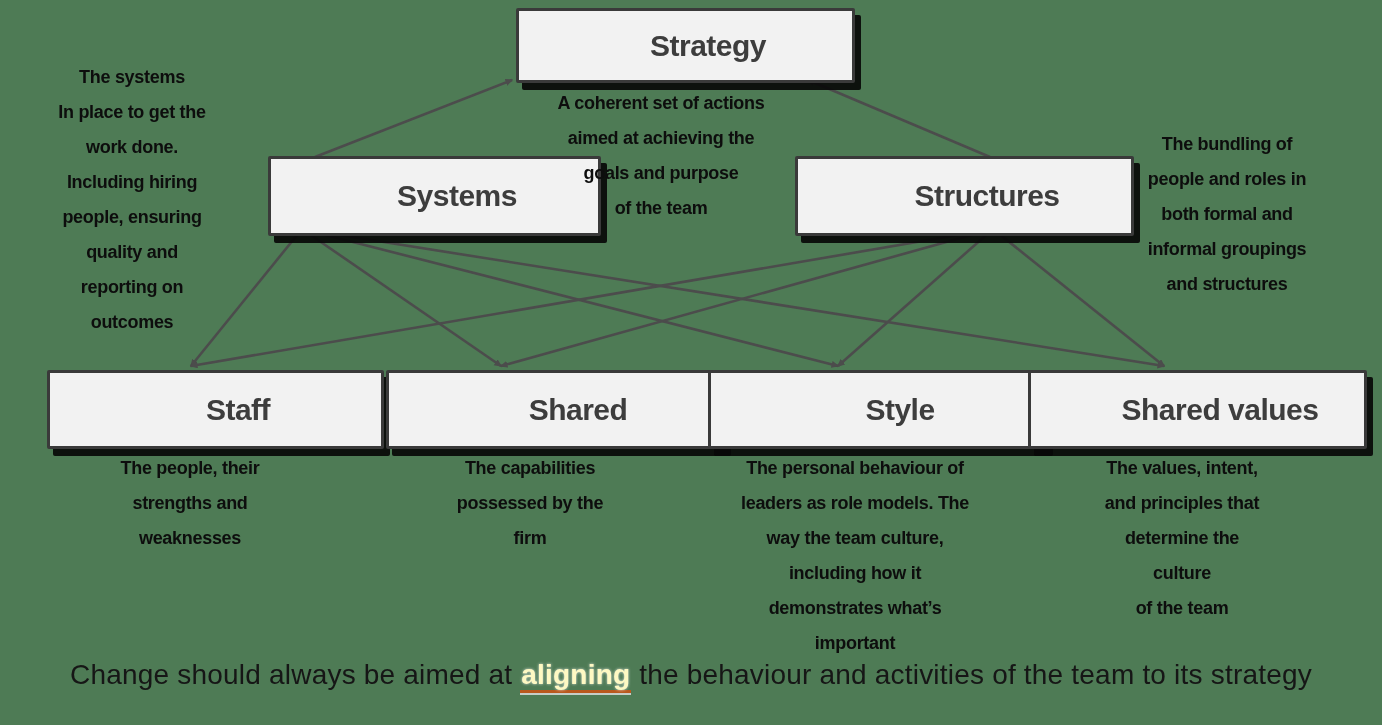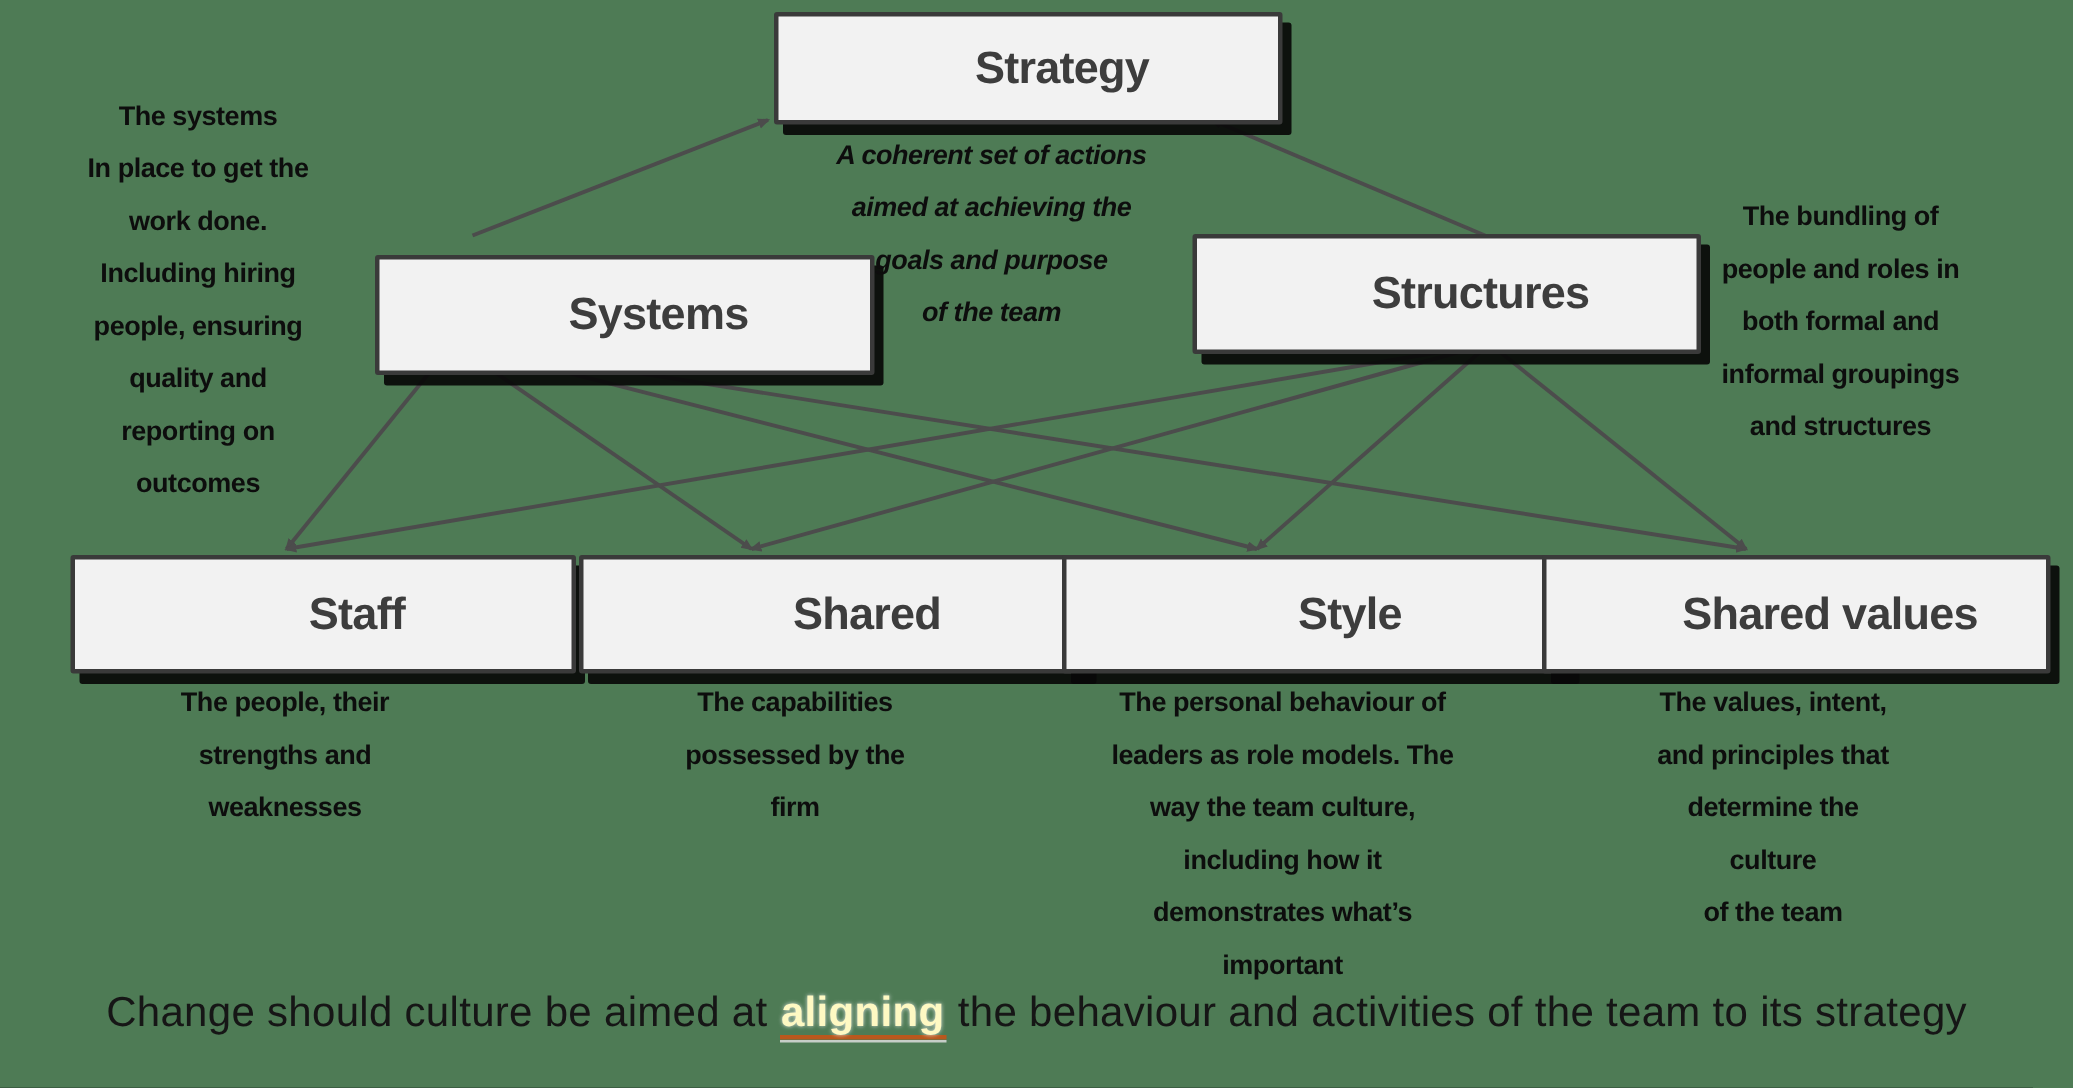--- a/index.html
+++ b/index.html
@@ -12,32 +12,32 @@
   #edges-svg line{stroke:#4c4c4c;stroke-width:2.6;}
   .node{
     position:absolute;background:#f2f2f2;border:3px solid #3a3a3a;border-radius:2px;
     box-shadow:6px 7px 0 rgba(8,8,8,.92);
     display:flex;align-items:center;justify-content:center;padding-left:45px;
   }
   .node .label{
     font-size:30px;font-weight:bold;color:#3d3d3d;letter-spacing:-.5px;white-space:nowrap;
   }
   #node-strategy{left:516px;top:8px;width:288px;height:69px;}
-  #node-systems{left:250px;top:156px;width:282px;height:74px;margin-top:14px;}
+  #node-systems{left:268px;top:156px;width:282px;height:74px;}
   #node-structures{left:795px;top:156px;width:288px;height:74px;}
   #node-staff{left:47px;top:370px;width:286px;height:73px;}
   #node-skills{left:386px;top:370px;width:288px;height:73px;}
   #node-style{left:708px;top:370px;width:288px;height:73px;}
   #node-shared{left:1028px;top:370px;width:288px;height:73px;}
   .desc{
     position:absolute;text-align:center;white-space:pre-line;
     font-size:18px;font-weight:bold;color:#0d0d0d;line-height:35px;letter-spacing:-.3px;
   }
   #desc-systems{left:8px;top:60px;width:248px;}
-  #desc-strategy{left:496px;top:86px;width:330px;font-style:italic;}
+  #desc-strategy{left:496px;top:86px;width:330px;}
   #desc-structures{left:1098px;top:127px;width:258px;}
   #desc-staff{left:58px;top:451px;width:264px;}
   #desc-skills{left:398px;top:451px;width:264px;}
   #desc-style{left:690px;top:451px;width:330px;}
   #desc-shared{left:1030px;top:451px;width:304px;}
   .footer{
     position:absolute;left:0;top:659px;width:1382px;text-align:center;
     font-size:28px;font-weight:400;color:#161616;letter-spacing:.2px;
   }
   .footer .hl{
@@ -122,16 +122,16 @@
 including how it
 demonstrates what’s
 important</div>
   <div class="desc" id="desc-shared">The values, intent,
 and principles that
 determine the
 culture
 of the team</div>
 
   <div class="footer">
-    <span>Change should culture be aimed at </span><span class="hl">aligning</span><span> the behaviour and activities of the team to its strategy</span>
+    <span>Change should always be aimed at </span><span class="hl">aligning</span><span> the behaviour and activities of the team to its strategy</span>
   </div>
 
 </div>
 
 </body></html>

